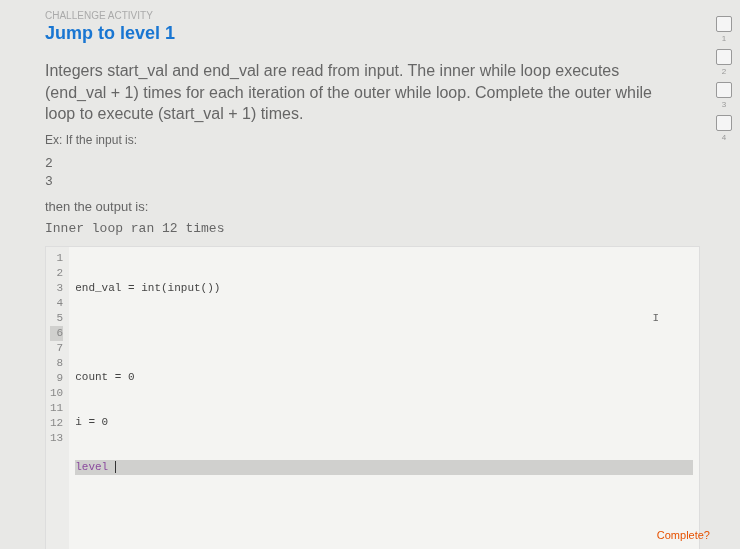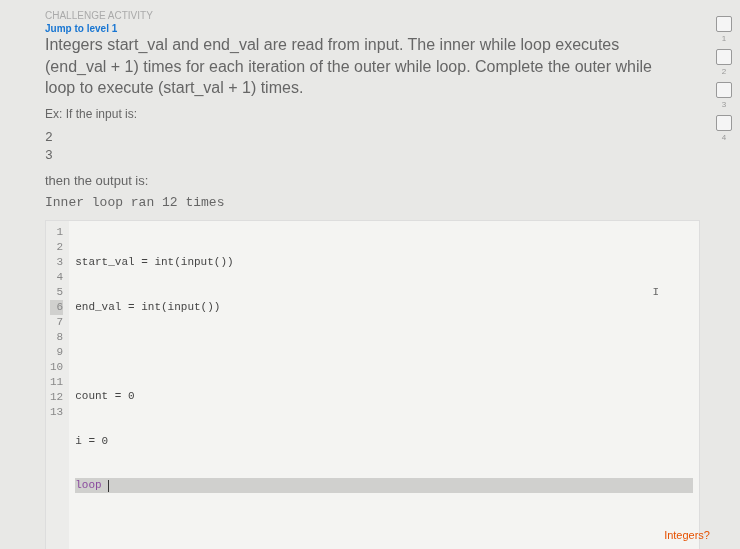--- a/index.html
+++ b/index.html
@@ -1,19 +1,19 @@
 <!DOCTYPE html>
 <html><head>
 <meta charset="utf-8">
 <style>
   *{box-sizing:border-box;margin:0;padding:0}
   body{font-family:Arial,Helvetica,sans-serif;background:#e8e8e6;width:740px;height:549px;overflow:hidden;position:relative;color:#555}
   .page{padding:10px 40px 10px 45px}
   .breadcrumb{font-size:10px;color:#aaa;margin-bottom:2px}
-  .jump{color:#1976d2;font-size:10px;font-weight:600;margin-bottom:0;cursor:pointer}
+  .jump{color:#1976d2;font-size:18px;font-weight:600;margin-bottom:16px;cursor:pointer}
   .instr{font-size:16px;line-height:1.35;color:#666;margin-bottom:8px;max-width:620px}
   .ex{font-size:12px;color:#666;margin-bottom:8px}
   .io{font-family:"Courier New",monospace;font-size:13px;color:#666;line-height:1.4;margin-bottom:8px;white-space:pre}
   .then{font-size:13px;color:#666;margin:6px 0}
   .editor{background:#f4f4f2;border:1px solid #ddd;margin-top:8px;font-family:"Courier New",monospace;font-size:11px;display:flex;position:relative}
   .gutter{background:#ececea;color:#888;text-align:right;padding:4px 6px 4px 4px;line-height:1.35;user-select:none;font-size:11px}
   .gutter div{height:15px}
   .code{padding:4px 6px;line-height:1.35;color:#444;flex:1;white-space:pre}
   .code div{height:15px}
   .hl{background:#d0d0ce}
@@ -48,26 +48,25 @@
       <div class="hl">6</div>
       <div>7</div>
       <div>8</div>
       <div>9</div>
       <div>10</div>
       <div>11</div>
       <div>12</div>
       <div>13</div>
     </div>
     <div class="code">
-      <div>start_val = int(input())</div>
       <div>end_val = int(input())</div>
       <div></div>
       <div>count = 0</div>
       <div>i = 0</div>
-      <div class="hl"><span class="kw">loop</span><span> </span><span class="cursor-block"></span></div>
+      <div class="hl"><span class="kw">level</span><span> </span><span class="cursor-block"></span></div>
       
       
       
       
       
       
     </div>
     <div class="caret-i">I</div>
   </div>
 
@@ -77,13 +76,13 @@
   <div class="sq"></div>
   <div class="sl">1</div>
   <div class="sq"></div>
   <div class="sl">2</div>
   <div class="sq"></div>
   <div class="sl">3</div>
   <div class="sq"></div>
   <div class="sl">4</div>
 </div>
 
-<div class="feedback">Integers?</div>
+<div class="feedback">Complete?</div>
 
 </body></html>

